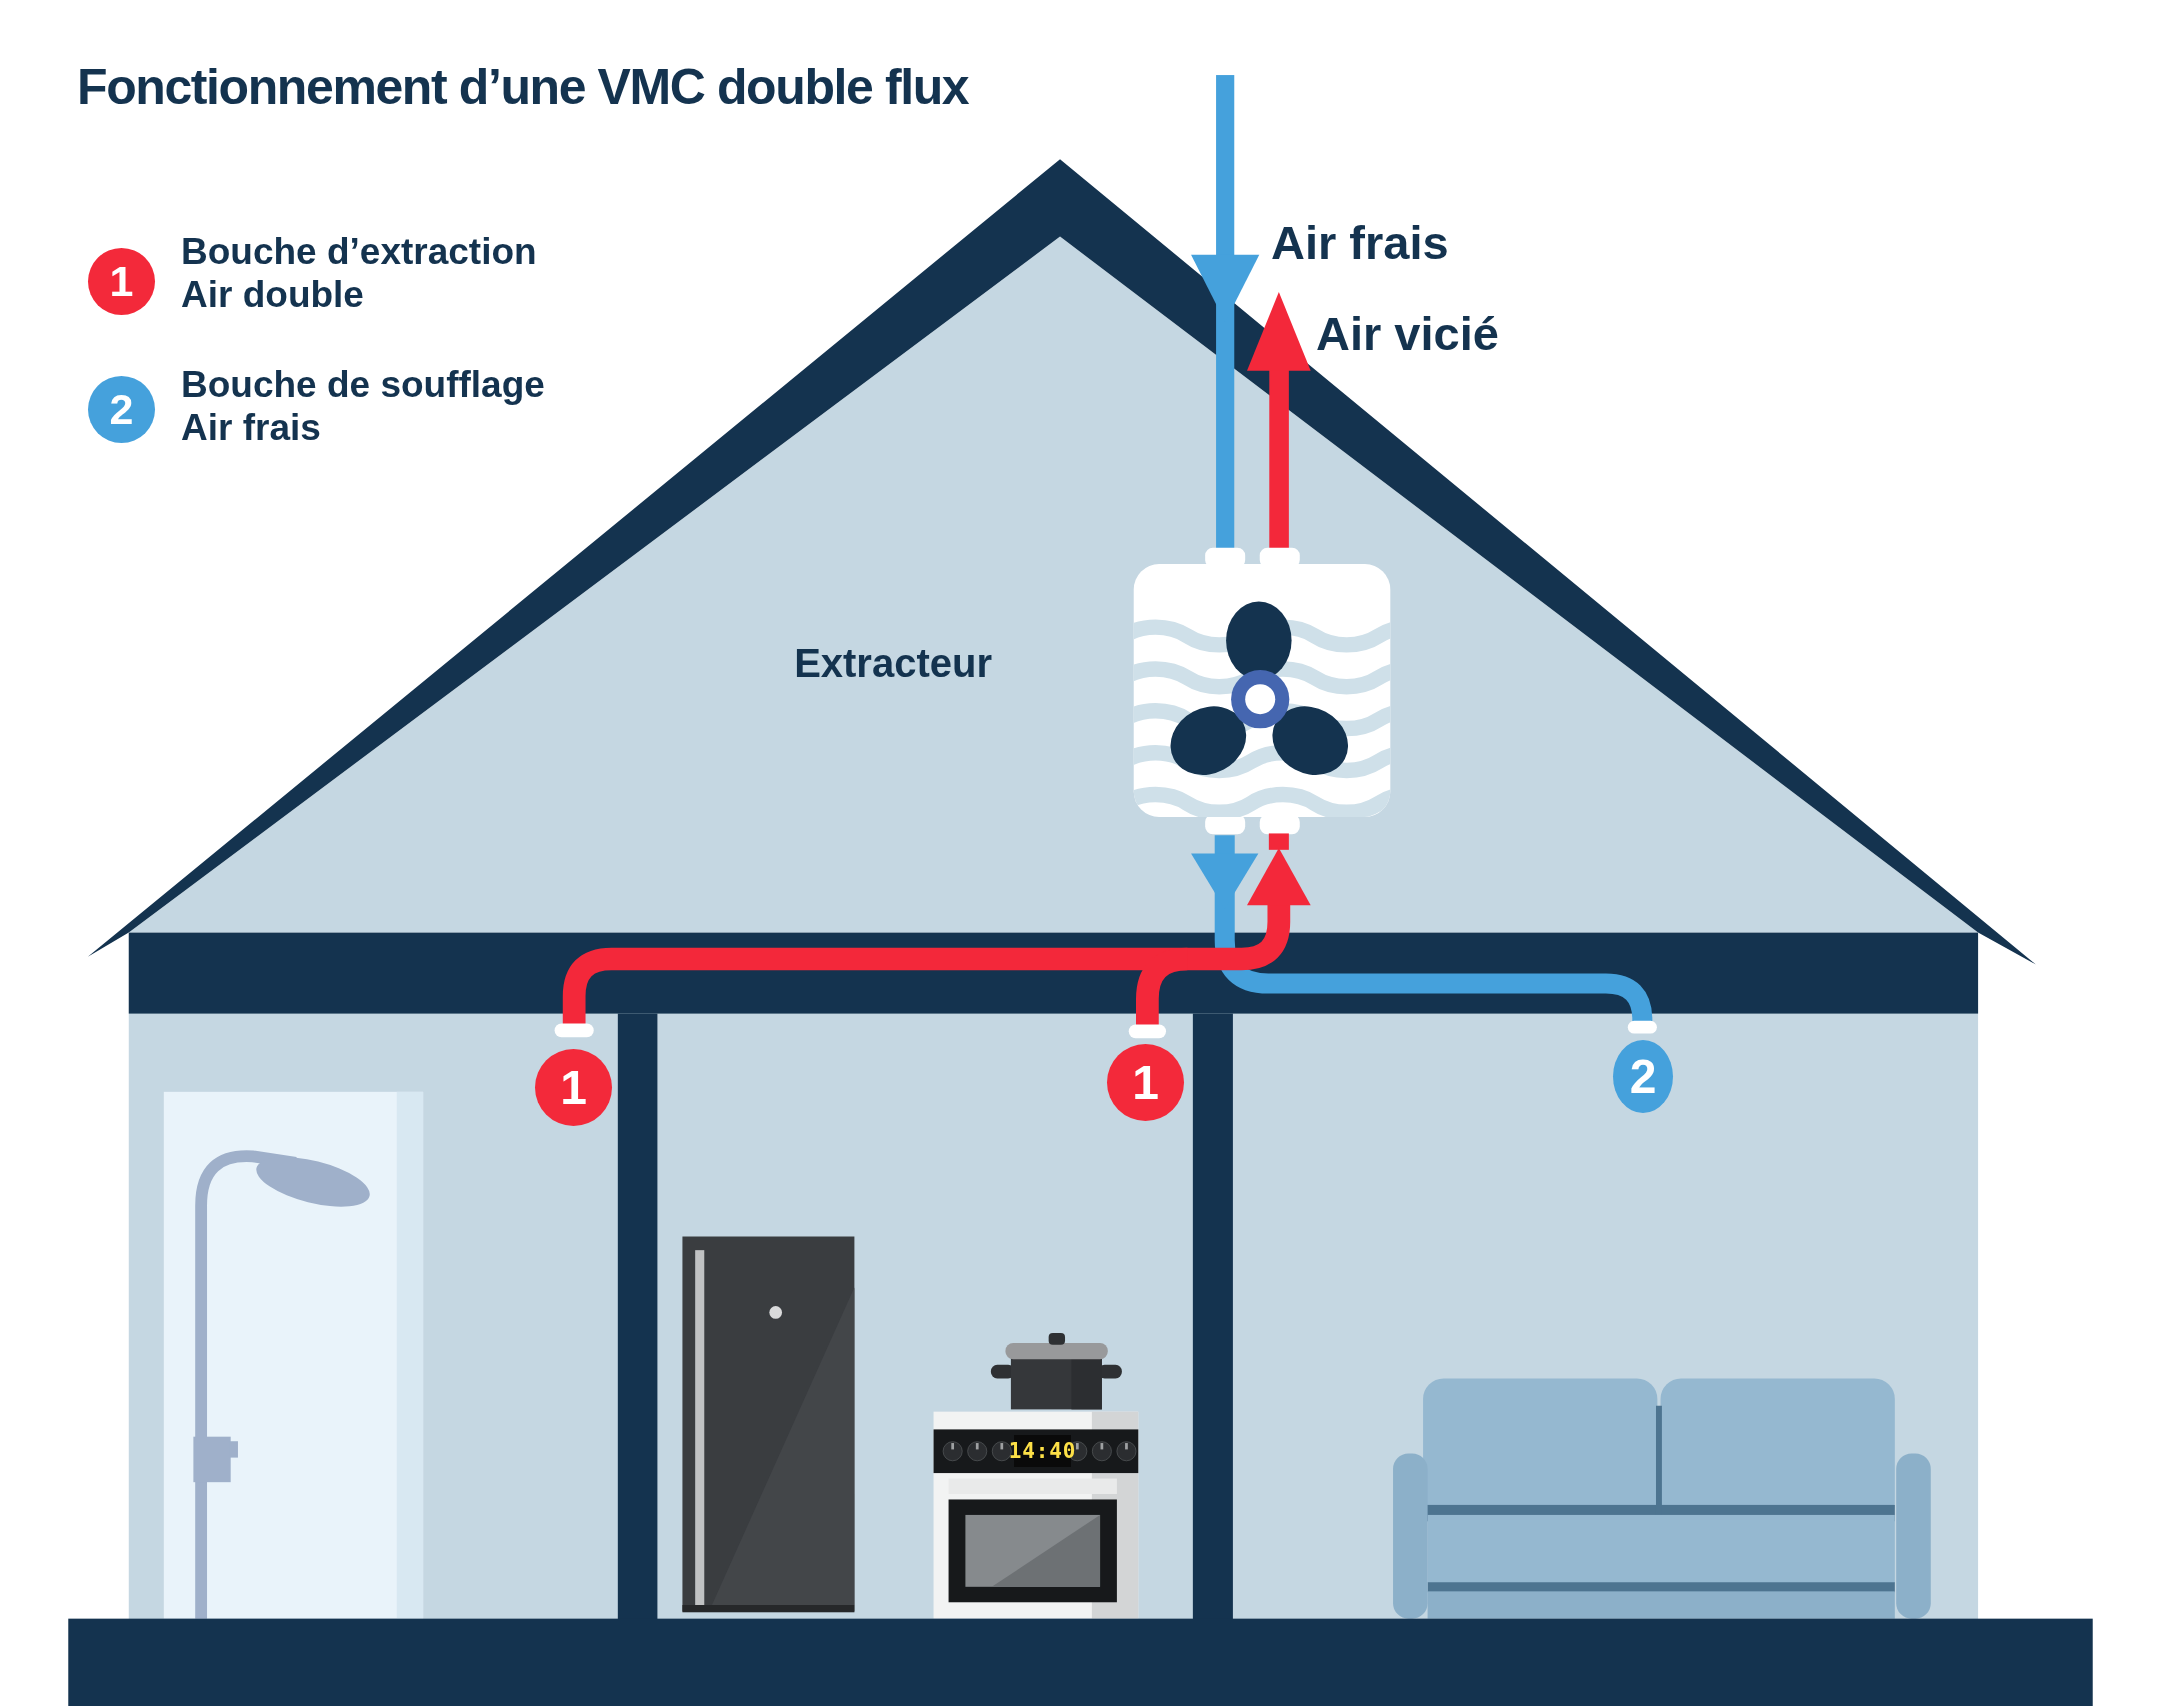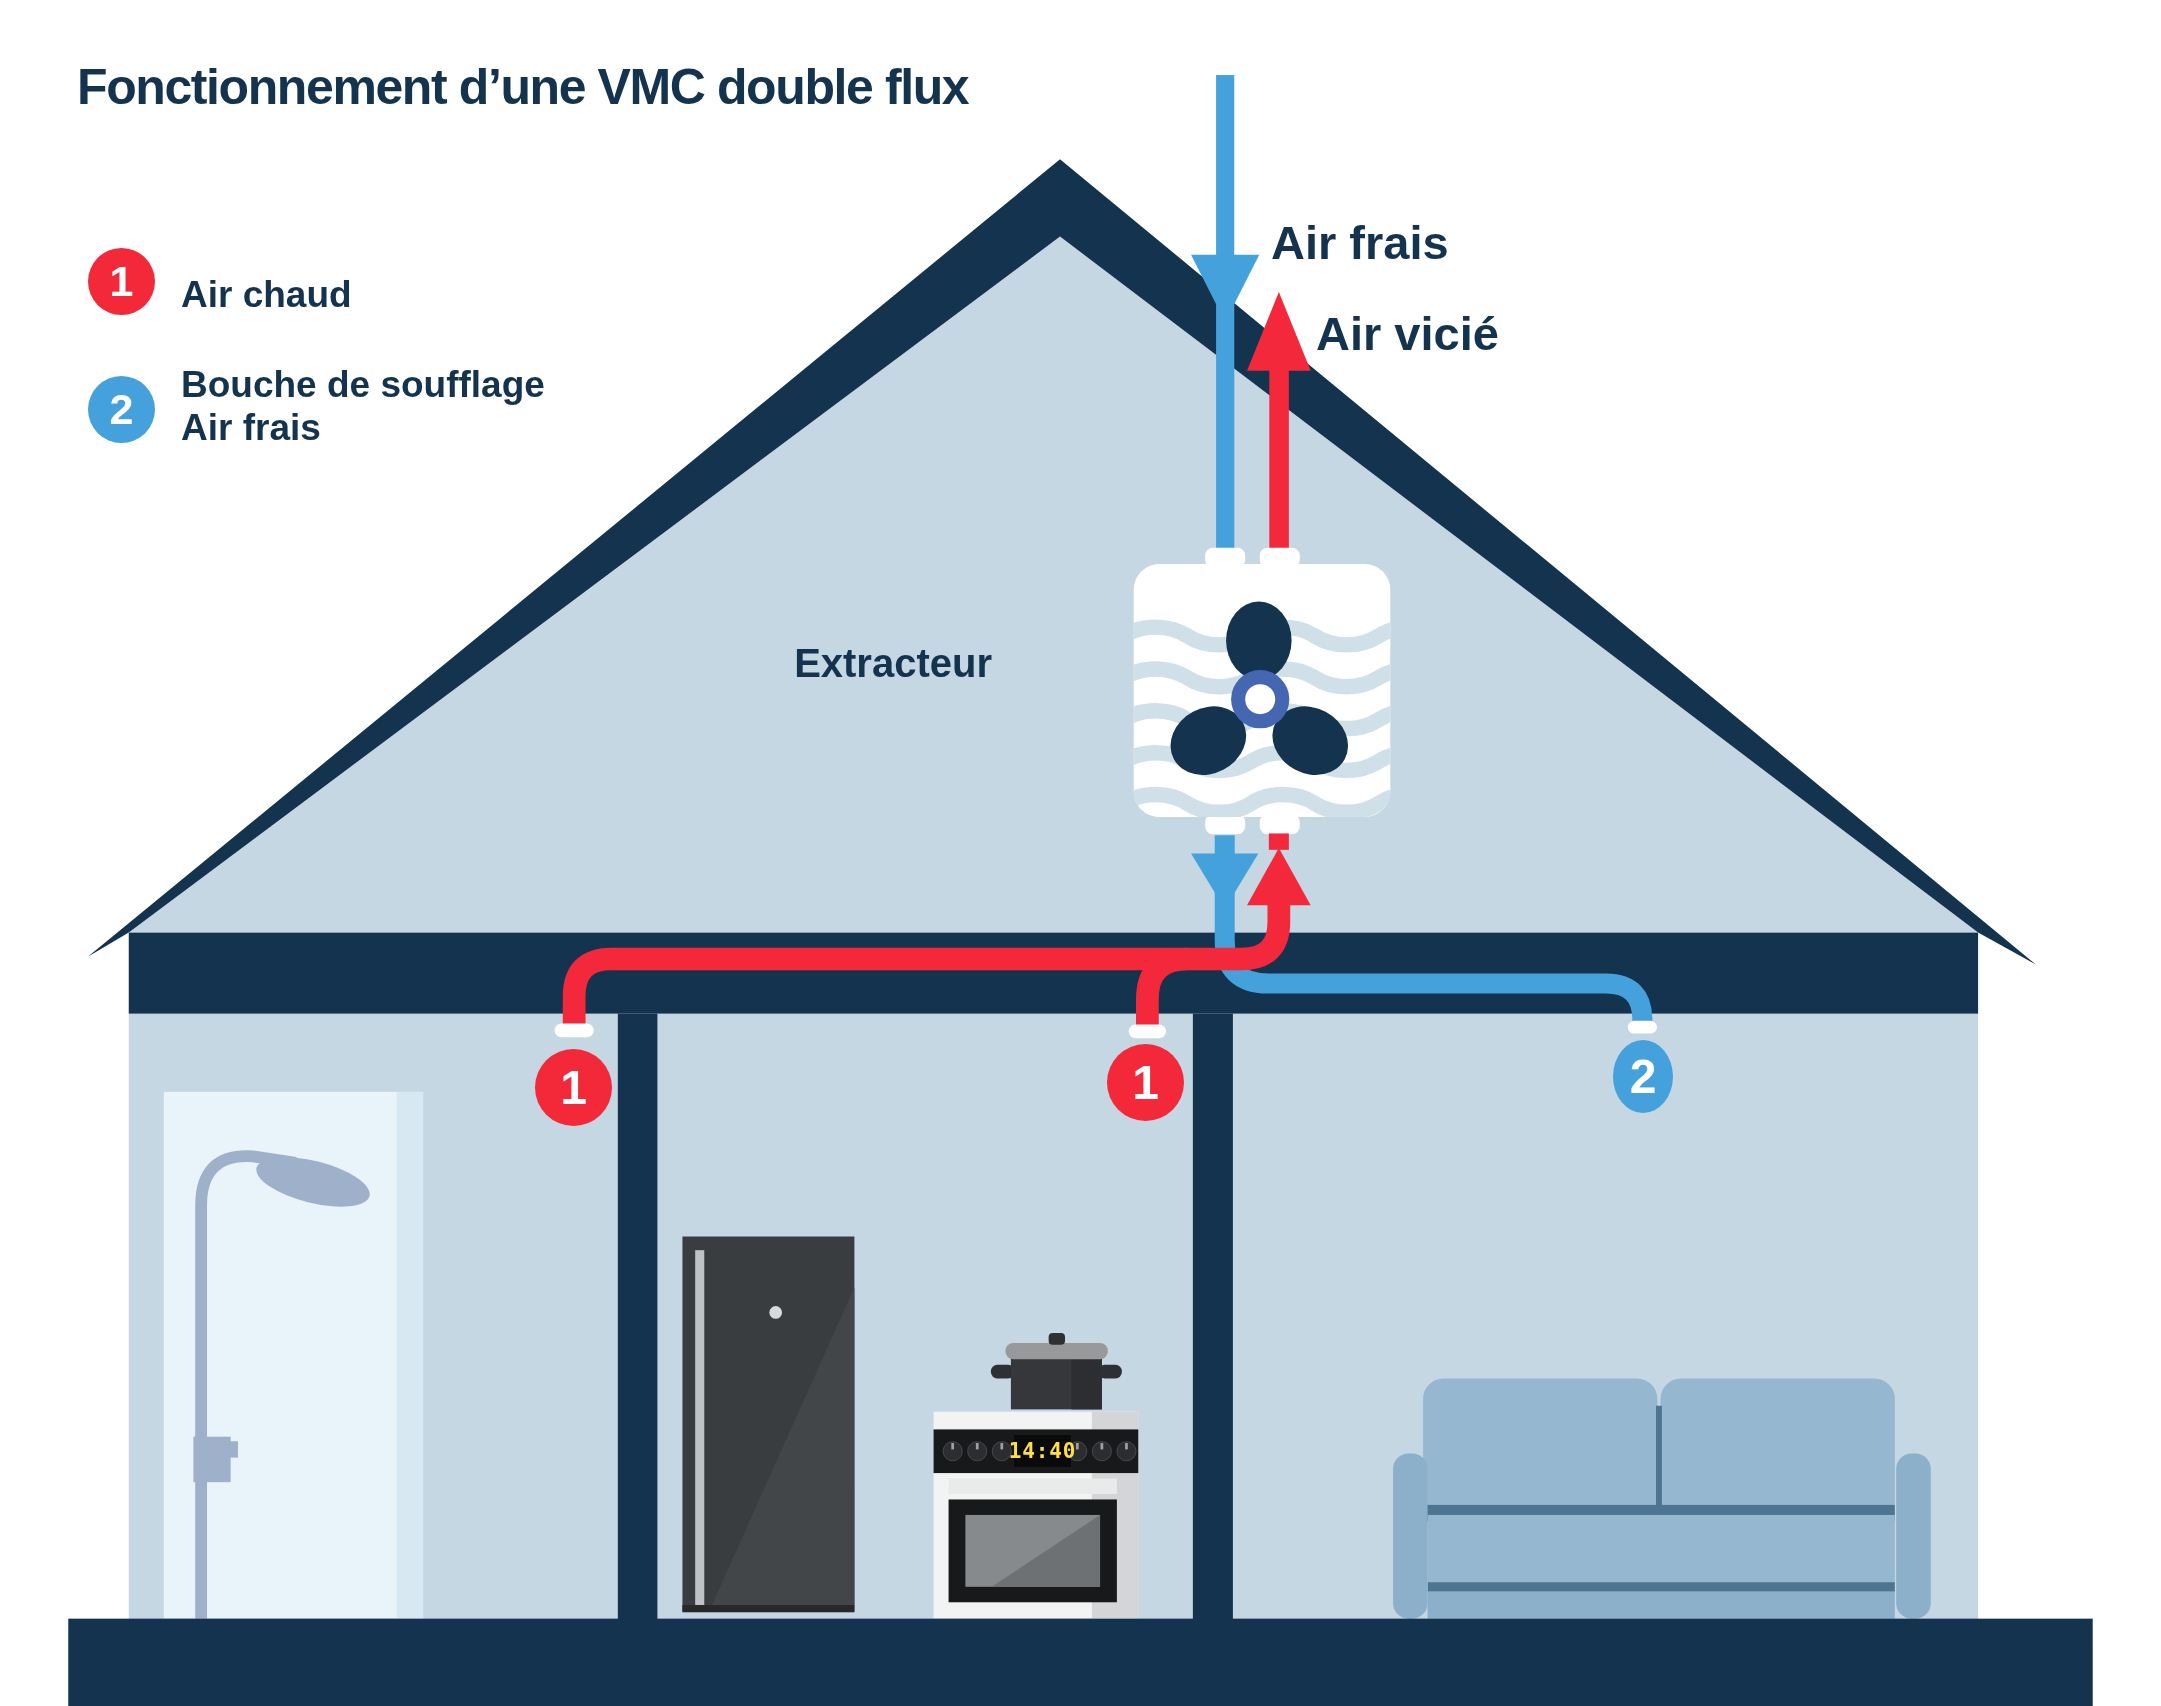--- a/index.html
+++ b/index.html
@@ -149,21 +149,22 @@
       <rect x="2481" y="2252" width="82" height="30" rx="15" fill="#ffffff"></rect>
       <rect x="3578" y="2244" width="64" height="28" rx="14" fill="#ffffff"></rect>
     </g>
   </svg>
 
   <div class="abs title">Fonctionnement d’une VMC double flux</div>
 
   <div class="abs legend-circle" style="left:88px;top:248px;background:#f3293a;">
     <span>1</span>
   </div>
-  <div class="abs legend-line" style="top:273px;">Air chaud</div>
+  <div class="abs legend-line" style="top:230px;">Bouche d’extraction</div>
+  <div class="abs legend-line" style="top:273px;">Air double</div>
 
   <div class="abs legend-circle" style="left:88px;top:376px;background:#45a1dc;">
     <span>2</span>
   </div>
   <div class="abs legend-line" style="top:363px;">Bouche de soufflage</div>
   <div class="abs legend-line" style="top:406px;">Air frais</div>
 
   <div class="abs duct-label" style="left:1271px;top:215px;">Air frais</div>
   <div class="abs duct-label" style="left:1316px;top:306px;">Air vicié</div>
   <div class="abs extracteur-label">Extracteur</div>

